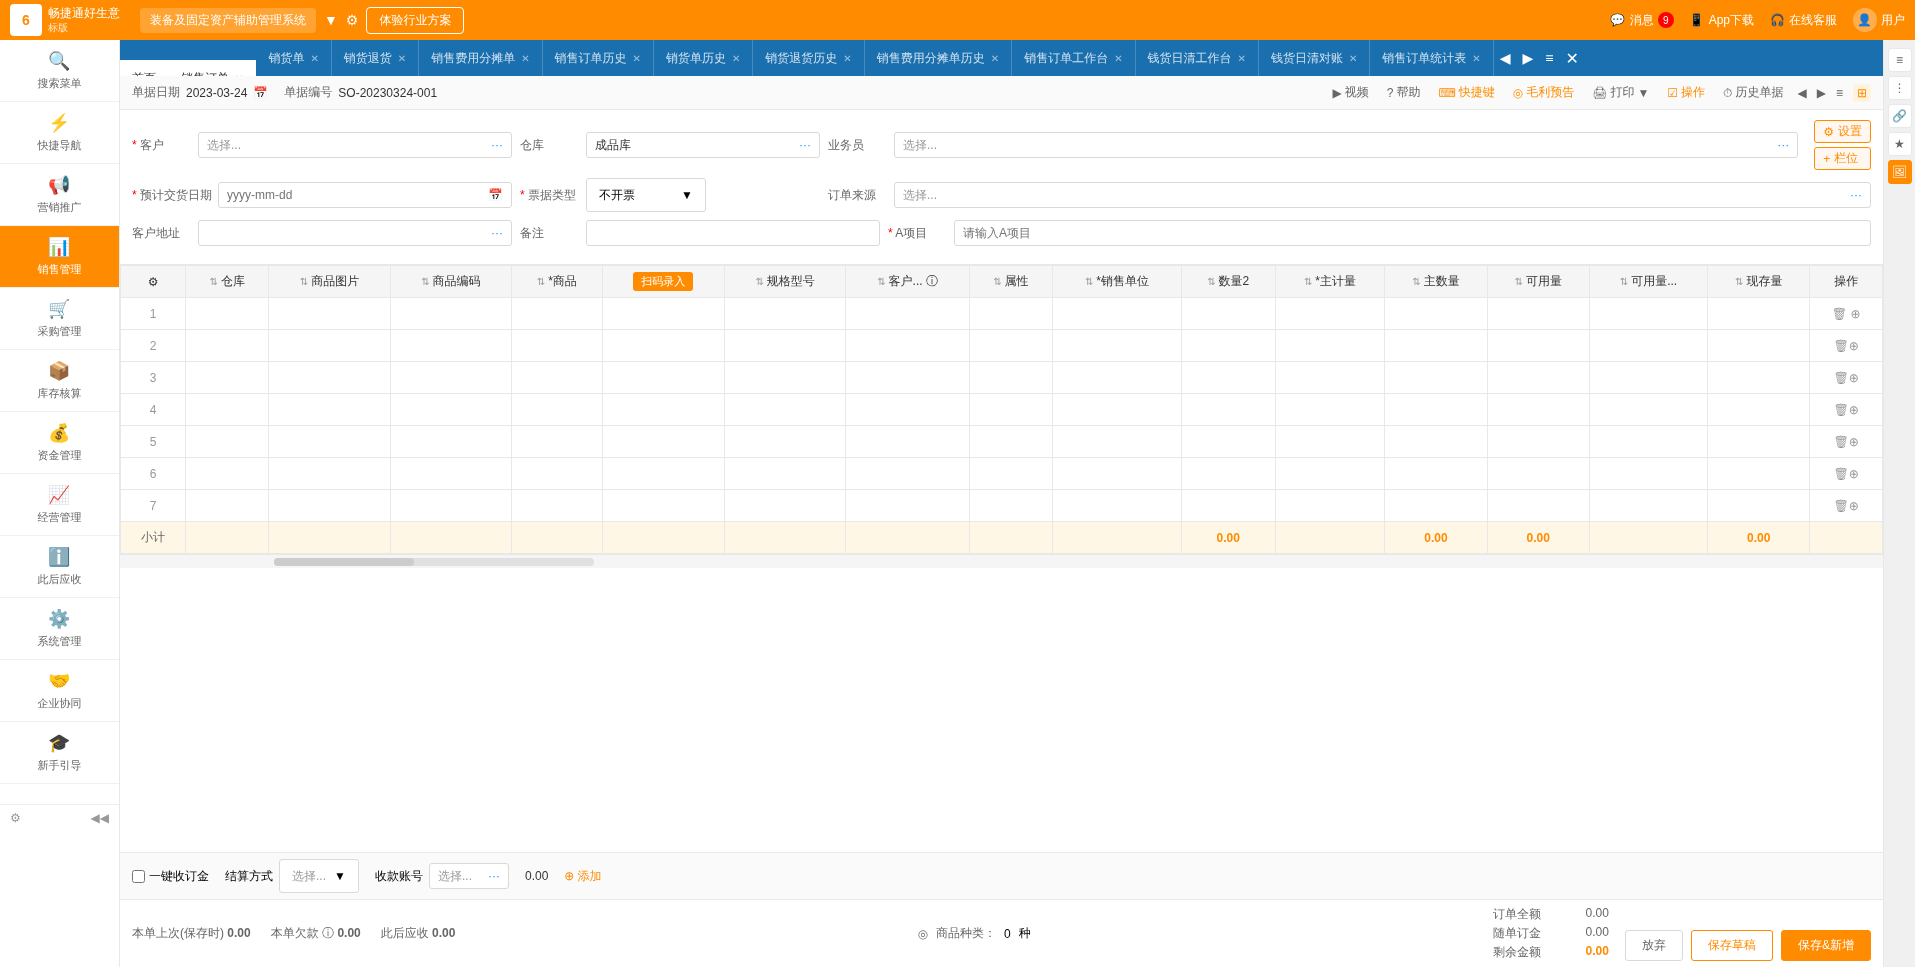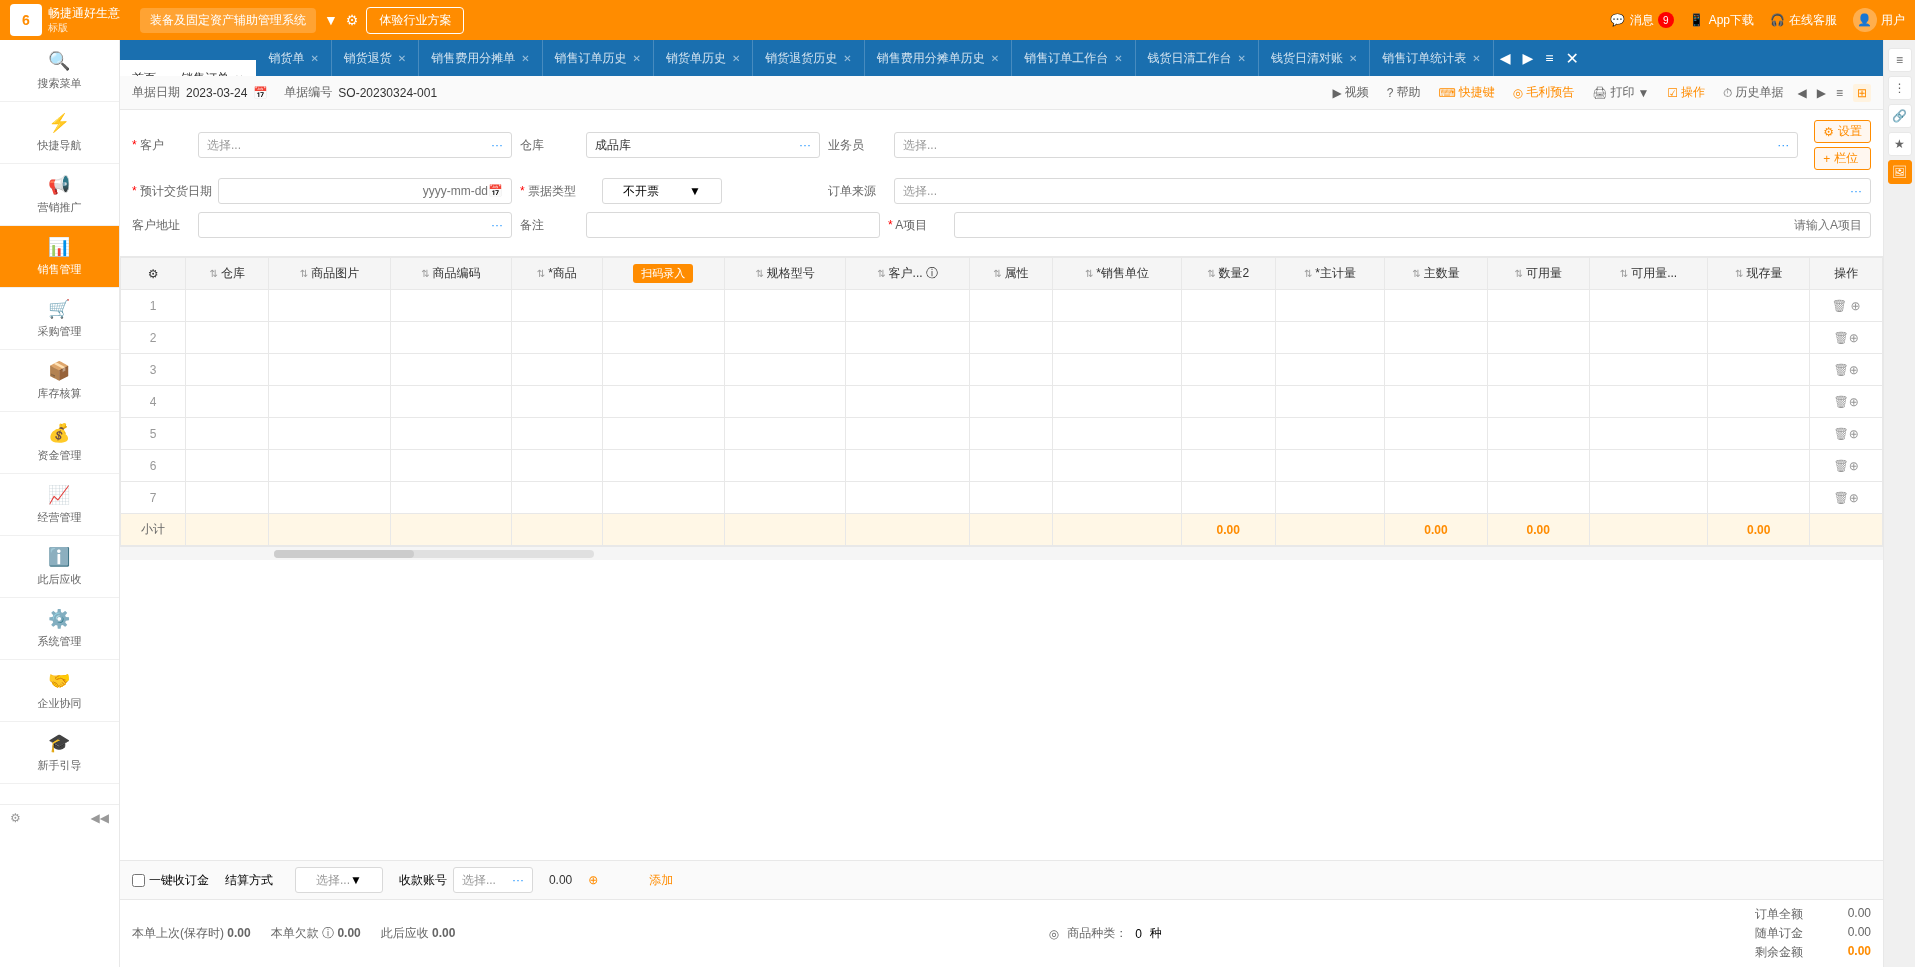--- a/index.html
+++ b/index.html
@@ -223,35 +223,33 @@
       display: flex;
       align-items: center;
       justify-content: space-between;
     }
     .form-input input {
       border: none;
       outline: none;
       width: 100%;
       color: #999;
       font-size: 12px;
-      text-align: right;
     }
     .dots { color: #1890ff; cursor: pointer; }
     .form-select {
       border: 1px solid #d9d9d9;
       border-radius: 3px;
-      padding: 3px 20px;
-      height: 26px;
+      padding: 3px 12px;
+      height: 34px;
       background: white;
       cursor: pointer;
       display: flex;
       align-items: center;
       justify-content: space-between;
       min-width: 120px;
-      margin-left: 16px;
     }
     
     
     .content-tabs {
       display: flex;
       border-bottom: 1px solid #e8e8e8;
       padding: 0 12px;
       flex-shrink: 0;
     }
     .content-tab {
@@ -972,21 +970,21 @@
         <div class="bottom-field">
           <span>收款账号</span>
           <div class="form-input" style="min-width:80px;">
             <span style="color:#999;">选择...</span>
             <span class="dots">···</span>
           </div>
         </div>
         <span style="color:#333;">0.00</span>
         <div class="add-btn">
           <span style="color:#ff8c00;">⊕</span>
-          <span style="color:#ff8c00;margin-left:48px;">添加</span>
+          <span style="color:#ff8c00;">添加</span>
         </div>
       </div>
 
       <div class="footer">
         <div class="footer-left">
           <span>
             <span>本单上次(保存时)</span>
             <span style="font-weight:bold;">0.00</span>
           </span>
           <span>
@@ -1013,20 +1011,25 @@
             </div>
             <div class="total-row">
               <span>随单订金</span>
               <span class="amount">0.00</span>
             </div>
             <div class="total-row">
               <span>剩余金额</span>
               <span class="amount" style="color:#ff8c00;font-weight:bold;">0.00</span>
             </div>
           </div>
+          <div class="footer-btns">
+            <button class="btn btn-default">放弃</button>
+            <button class="btn btn-outline">保存草稿</button>
+            <button class="btn btn-primary">保存&amp;新增</button>
+          </div>
         </div>
       </div>
 
     </div>
   </div>
 
   <div class="right-panel">
     <div class="right-btn">≡</div>
     <div class="right-btn">⋮</div>
     <div class="right-btn">🔗</div>

